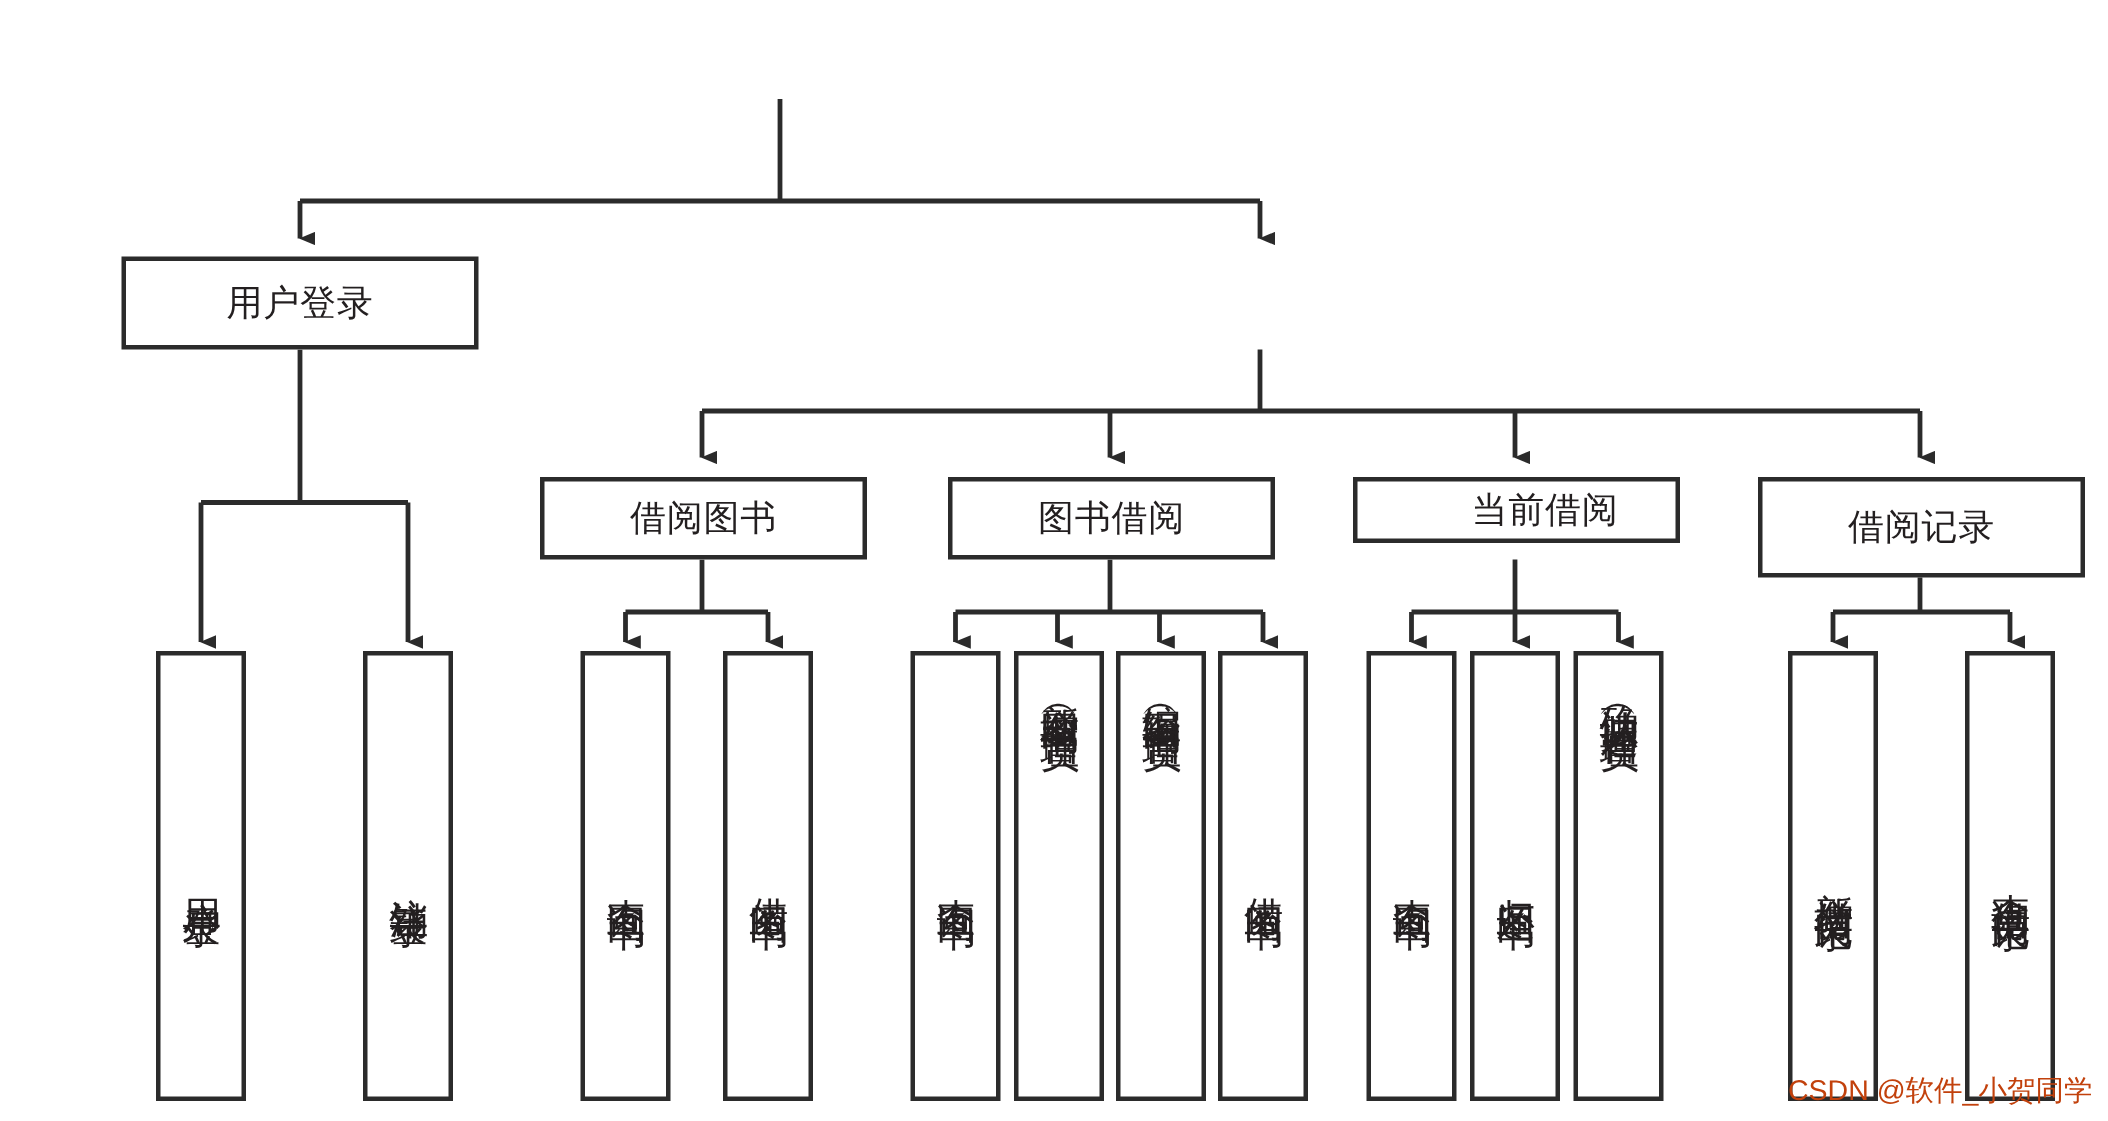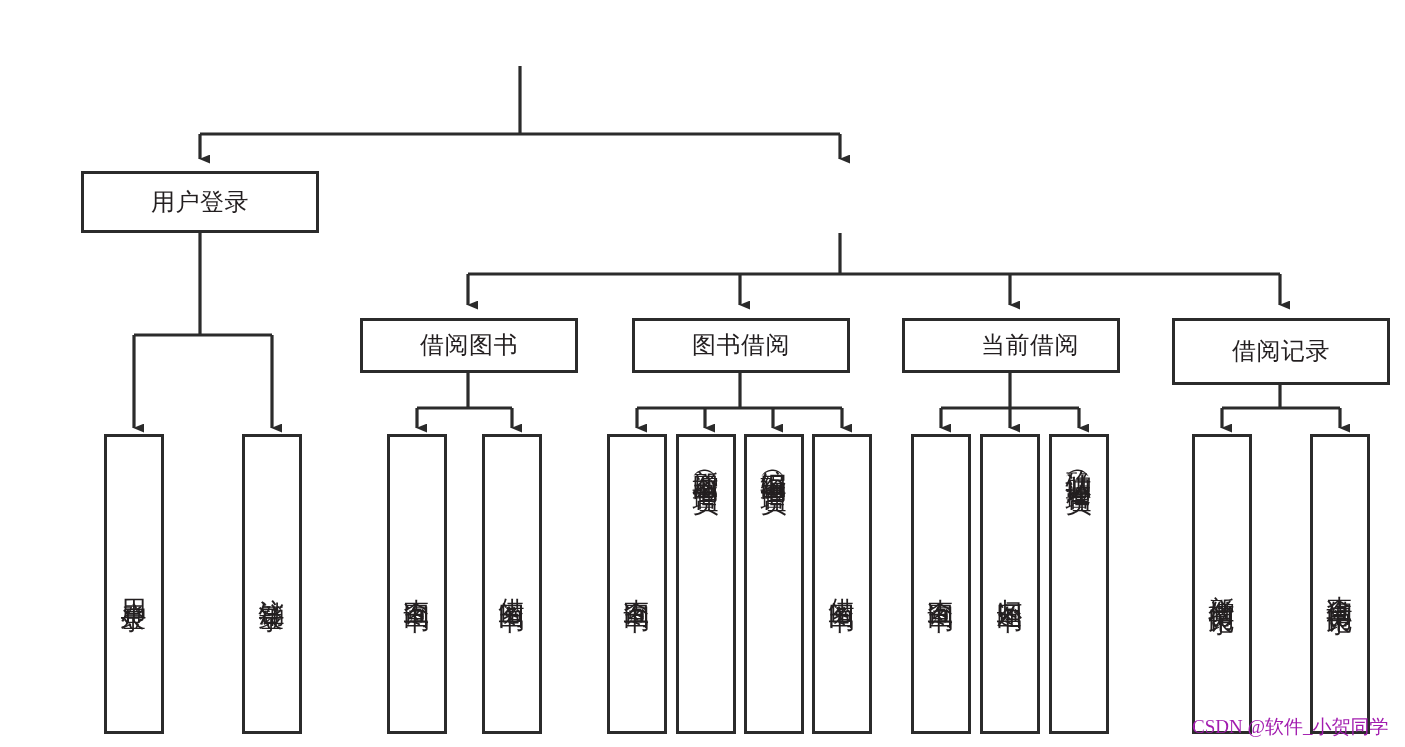--- a/index.html
+++ b/index.html
@@ -63,23 +63,23 @@
   }
   .node-leaf.leaf-center {
     align-items: center;
     padding-top: 0;
   }
   #watermark {
     position: absolute;
     left: 1192px;
     top: 714px;
     font-size: 19px;
-    color: #a21caf;
+    color: #c2410c;
     white-space: nowrap;
-    font-family: Liberation Serif, serif;
+    font-family: Liberation Sans, sans-serif;
   }
 </style>
 </head>
 <body>
 
 <div id="diagram-root">
 
   <svg id="diagram-svg" viewBox="0 0 1405 747" xmlns="http://www.w3.org/2000/svg">
     <defs>
       <marker id="arrowhead" markerWidth="9" markerHeight="11" refX="4.5" refY="10.2" orient="auto" markerUnits="userSpaceOnUse">
@@ -137,21 +137,21 @@
 
 
   <div class="node-box node-l3" style="left:360px; top:318px; width:218px; height:55px;">
     <span class="node-label">借阅图书</span>
   </div>
 
   <div class="node-box node-l3" style="left:632px; top:318px; width:218px; height:55px;align-items:center;">
     <span class="node-label">图书借阅</span>
   </div>
 
-  <div class="node-box node-l3" style="left:902px; top:318px; width:218px; height:55px;padding-left:38px;">
+  <div class="node-box node-l3" style="left:902px; top:318px; width:218px; height:44px;padding-left:38px;">
     <span class="node-label">当前借阅</span>
   </div>
 
   <div class="node-box node-l3" style="left:1172px; top:318px; width:218px; height:67px;">
     <span class="node-label">借阅记录</span>
   </div>
 
   <div class="node-box node-leaf leaf-center" style="left:104px; top:434px; width:60px; height:300px;">
     <span class="node-label">用户登录</span>
   </div>

